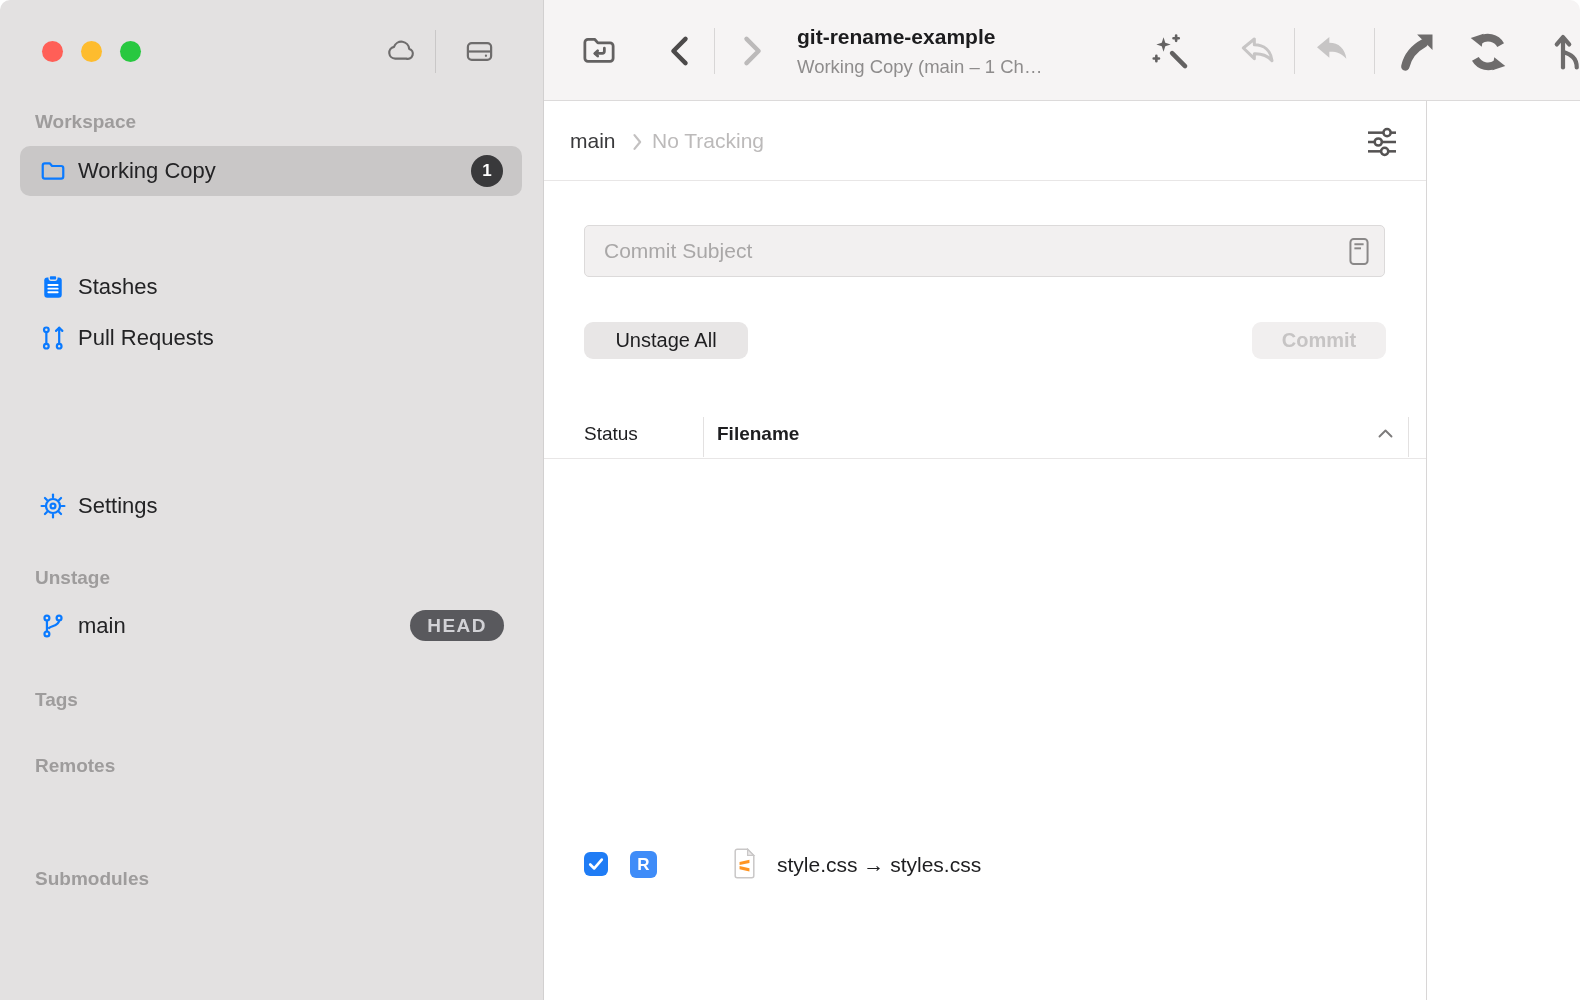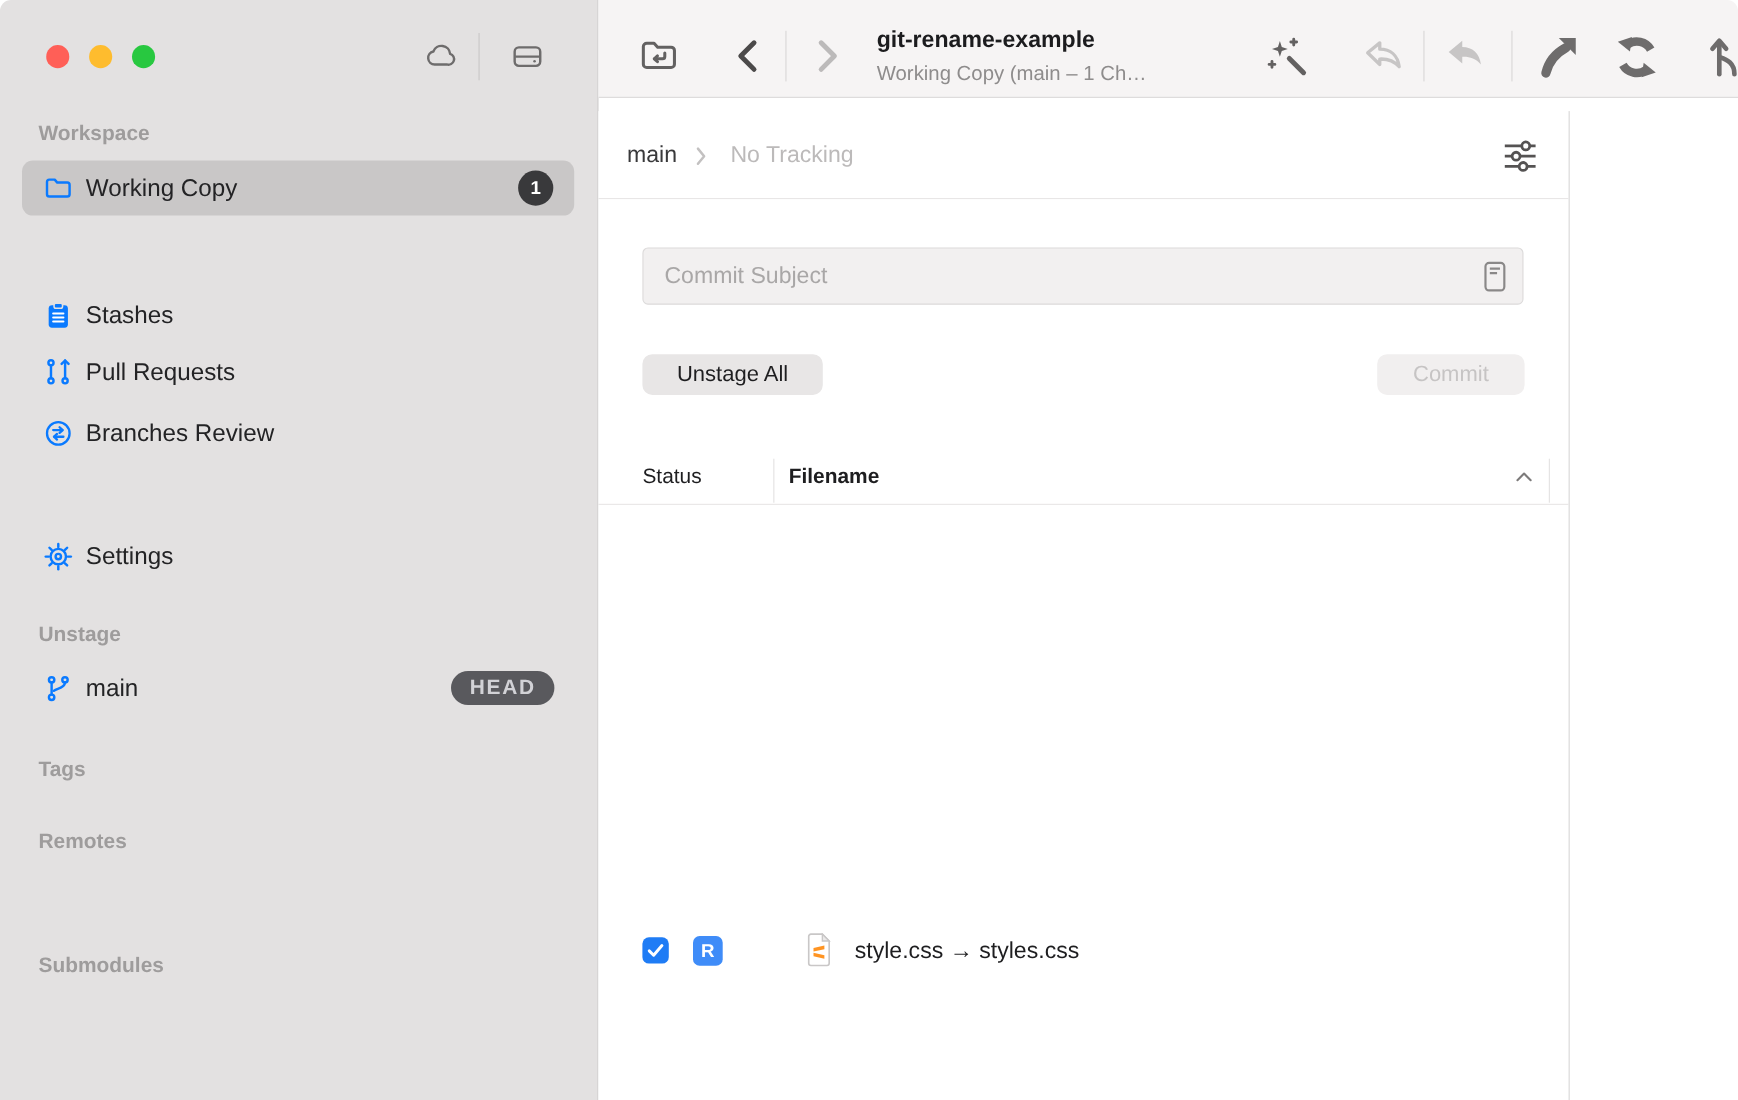--- a/index.html
+++ b/index.html
@@ -10,35 +10,35 @@
   #sidebar{left:0;top:0;width:544px;height:1000px;background:#e3e1e1;border-right:1px solid #d2d0d0;}
   .tl{width:21px;height:21px;border-radius:50%;position:absolute;top:41px;}
   .section-label{position:absolute;left:35px;font-size:19px;font-weight:700;color:#9e9c9c;}
   .side-item{position:absolute;left:20px;width:502px;height:50px;border-radius:10px;display:flex;align-items:center;}
   .side-item.selected{background:#c9c7c7;}
   .side-item .ic{position:absolute;left:19px;width:28px;height:28px;display:flex;align-items:center;justify-content:center;}
   .side-item .lbl{position:absolute;left:58px;font-size:22px;color:#232325;}
   .count-badge{position:absolute;right:19px;top:9px;width:32px;height:32px;border-radius:50%;background:#39393b;color:#fff;font-size:17px;font-weight:700;display:flex;align-items:center;justify-content:center;}
   .head-badge{position:absolute;right:18px;top:9px;height:31px;padding:0 17px;border-radius:16px;background:#59595d;color:#d2d2d6;font-size:19px;font-weight:700;letter-spacing:1.5px;display:flex;align-items:center;}
   
-  #toolbar{left:544px;top:0;width:1036px;height:89px;background:#f6f4f4;border-bottom:1px solid #dcdada;}
+  #toolbar{left:544px;top:0;width:1036px;height:101px;background:#f6f4f4;border-bottom:1px solid #dcdada;}
   .tb-divider{position:absolute;top:28px;width:1px;height:46px;background:#d8d6d6;}
   #title-block{position:absolute;left:253px;top:25px;width:330px;}
   #repo-title{font-size:21px;font-weight:700;color:#1c1c1e;white-space:nowrap;}
   #repo-subtitle{font-size:18.5px;color:#8e8c8c;margin-top:7px;white-space:nowrap;}
   
   #main-panel{left:544px;top:101px;width:883px;height:899px;background:#fff;border-right:1px solid #d8d6d6;}
   #breadcrumb-bar{position:absolute;left:0;top:0;width:100%;height:80px;border-bottom:1px solid #e8e6e6;}
   #crumb-branch{position:absolute;left:26px;top:28px;font-size:21px;color:#39393b;}
-  #crumb-tracking{position:absolute;left:120px;top:28px;font-size:21px;color:#bcbaba;}
+  #crumb-tracking{position:absolute;left:108px;top:28px;font-size:21px;color:#bcbaba;}
   #commit-subject{position:absolute;left:40px;top:124px;width:801px;height:52px;background:#f2f0f0;border:1px solid #dcdada;border-radius:5px;font-size:21px;color:#3a3a3c;padding:0 52px 0 19px;outline:none;}
   #commit-subject::placeholder{color:#a9a7a7;}
   .btn{position:absolute;top:221px;height:37px;border:none;border-radius:9px;font-size:20px;display:flex;align-items:center;justify-content:center;}
   #unstage-all-btn{left:40px;width:164px;background:#e8e6e6;color:#1e1e20;}
-  #commit-btn{left:708px;width:134px;background:#f1efef;color:#c6c4c4;}
+  #commit-btn{left:708px;width:134px;background:#f1efef;color:#c6c4c4;font-weight:bold;}
   .col-divider{position:absolute;width:1px;background:#e3e1e1;}
   .hdr-txt{position:absolute;font-size:19px;color:#1e1e20;}
   #header-border{position:absolute;left:0;top:357px;width:100%;height:1px;background:#e8e6e6;}
   
   #checkbox{position:absolute;left:40px;top:389px;width:24px;height:24px;border-radius:6px;background:#1f7cf5;display:flex;align-items:center;justify-content:center;}
   #status-code-badge{position:absolute;left:86px;top:388px;width:27px;height:27px;border-radius:6px;background:#3f8cf8;color:#fff;font-size:17px;font-weight:700;display:flex;align-items:center;justify-content:center;}
   #file-name{position:absolute;left:233px;top:390px;font-size:21px;color:#1e1e20;white-space:nowrap;}
   svg{display:block;}
 </style>
 </head>
@@ -101,32 +101,20 @@
             <line x1="6.3" y1="7" x2="6.3" y2="17"></line>
             <circle cx="6.3" cy="19" r="2"></circle>
             <path d="M17.3 3.2v13.8"></path>
             <path d="M14.6 5.9l2.7-2.7 2.7 2.7"></path>
             <circle cx="17.3" cy="19" r="2"></circle>
           </svg>
       </span>
       <span class="lbl">Pull Requests</span>
     </div>
 
-    <div class="side-item" style="top:369px;">
-      <span class="ic">
-        <svg width="28" height="28" viewBox="0 0 24 24" fill="none" stroke="#0a7aff" stroke-width="1.8" stroke-linecap="round" stroke-linejoin="round">
-            <circle cx="12" cy="12" r="8.8"></circle>
-            <path d="M8 9.4h7.2"></path>
-            <path d="M13 7.2l2.4 2.2-2.4 2.2"></path>
-            <path d="M16 14.6H8.8"></path>
-            <path d="M11 12.4l-2.4 2.2L11 16.8"></path>
-          </svg>
-      </span>
-      <span class="lbl">Branches Review</span>
-    </div>
 
 
     <div class="side-item" style="top:481px;">
       <span class="ic">
         <svg width="28" height="28" viewBox="0 0 24 24" fill="none" stroke="#0a7aff" stroke-width="1.9" stroke-linecap="round">
             <circle cx="12" cy="12" r="6"></circle>
             <circle cx="12" cy="12" r="2.1"></circle>
             <line x1="12" y1="2.2" x2="12" y2="4.6"></line>
             <line x1="12" y1="19.4" x2="12" y2="21.8"></line>
             <line x1="2.2" y1="12" x2="4.6" y2="12"></line>

